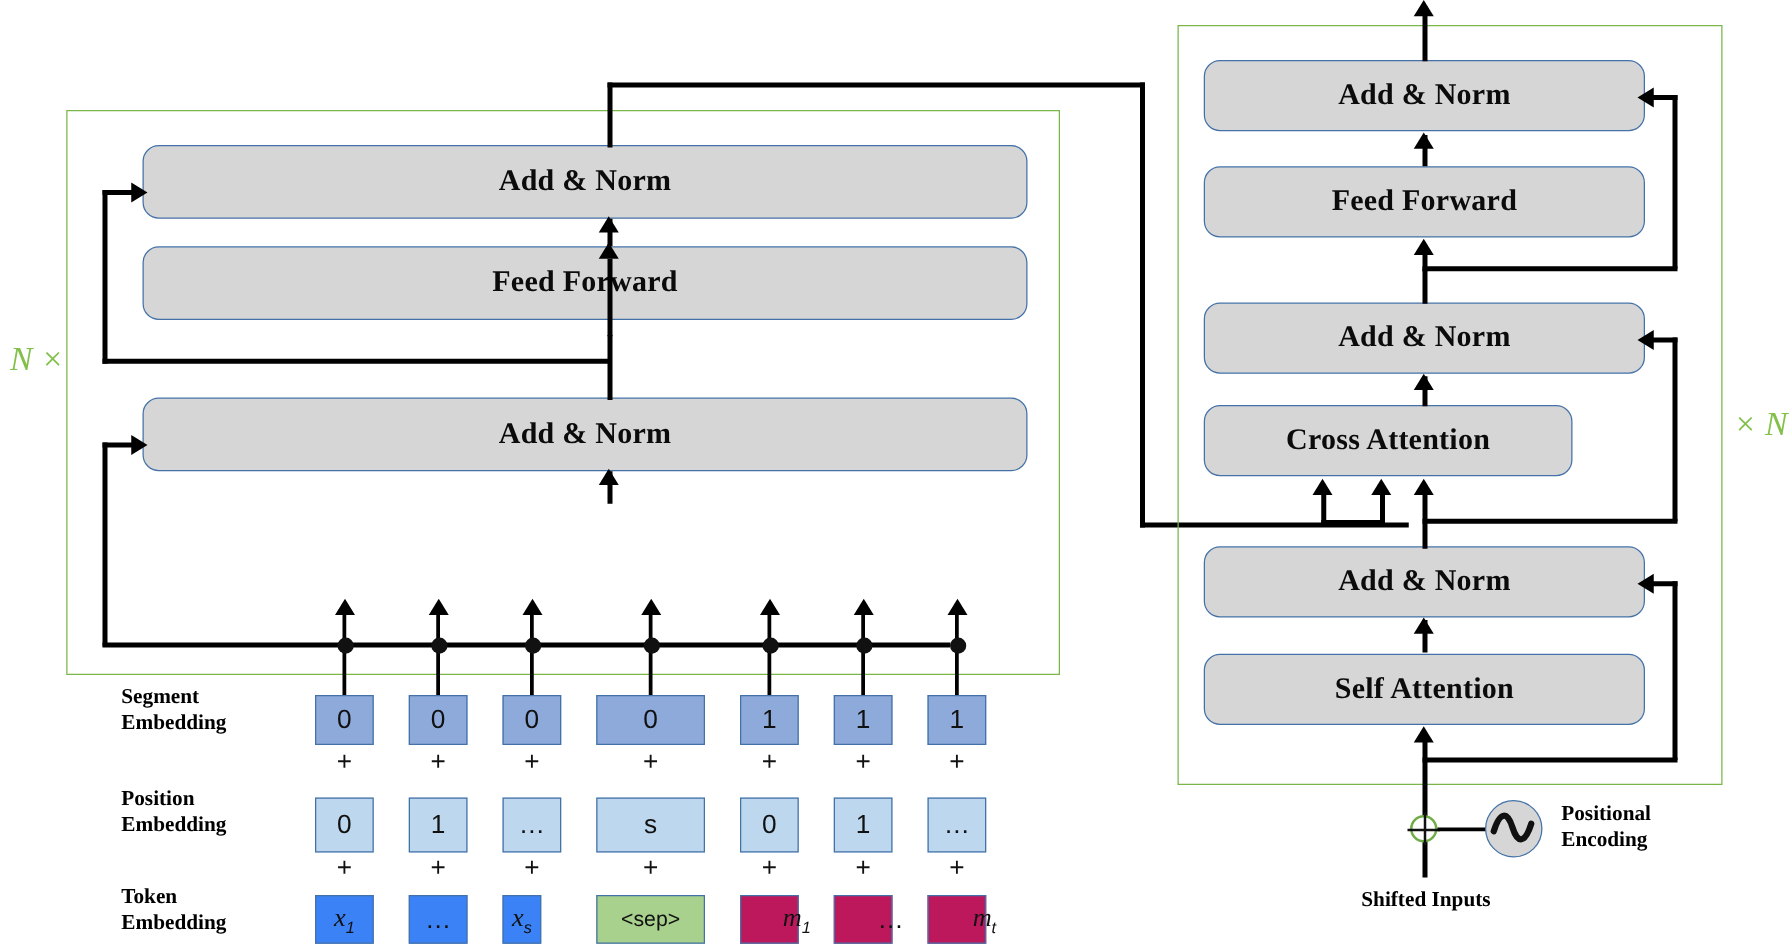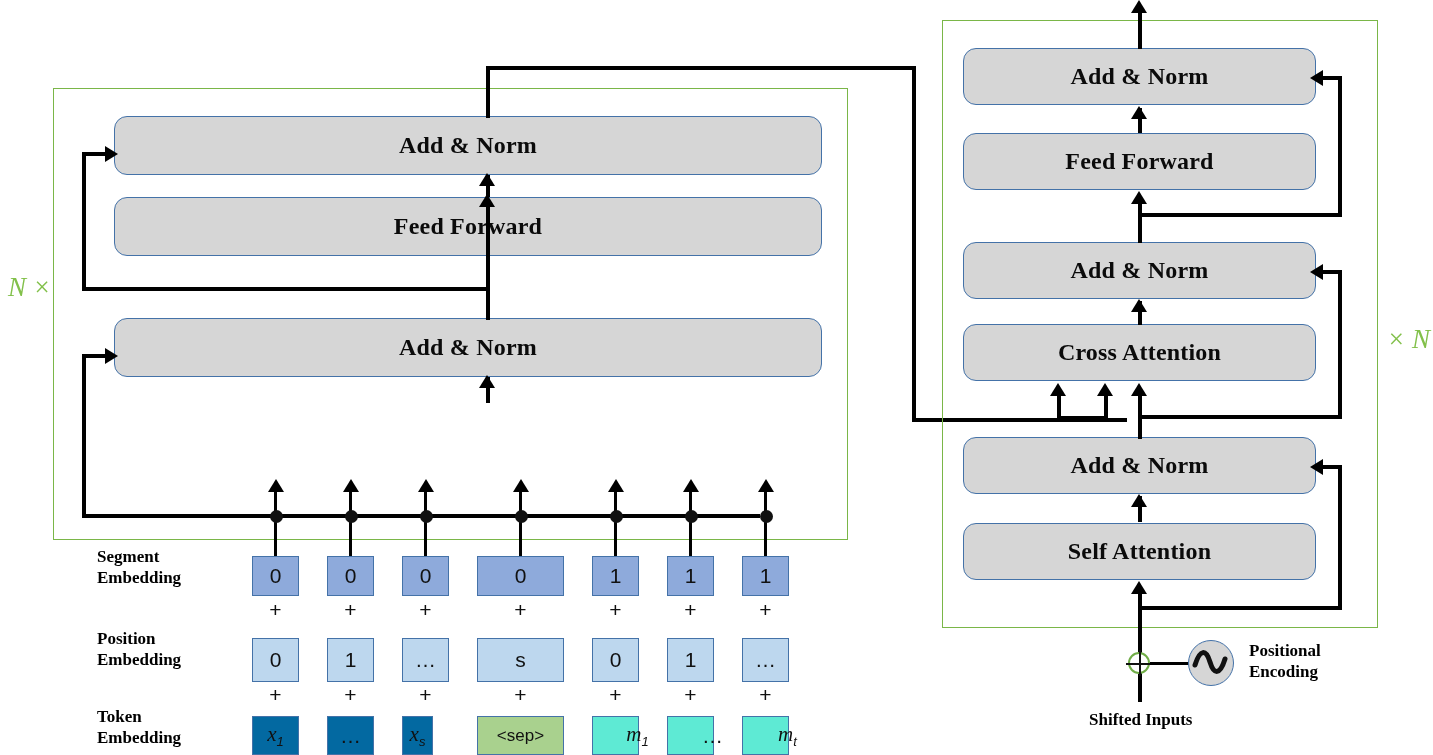--- a/index.html
+++ b/index.html
@@ -35,22 +35,22 @@
   .dot{width:13px;height:13px;border-radius:50%;background:#111;}
 
   
   .rowlabel{font-weight:bold;font-size:17px;line-height:1.22;color:#000;
             font-family:"Liberation Serif",serif;text-align:left;}
   .cell{border:1.6px solid #4472a8;display:flex;align-items:center;
         justify-content:center;font-size:21px;color:#111;
         font-family:"Liberation Sans",sans-serif;}
   .cell.seg{background:#8eaadb;}
   .cell.pos{background:#bdd7ee;}
-  .cell.tok-x{background:#0369a1;}
-  .cell.tok-m{background:#5eead4;padding-left:44px;}
+  .cell.tok-x{background:#3b82f6;}
+  .cell.tok-m{background:#be185d;padding-left:44px;}
   .cell.tok-sep{background:#a9d18e;font-size:17px;}
   .cell em{font-style:italic;font-family:"Liberation Serif",serif;}
   .cell sub{font-size:.62em;font-style:italic;}
   .plus{font-size:21px;color:#111;text-align:center;
         font-family:"Liberation Sans",sans-serif;line-height:1;}
 
   
   .pe-circle{width:46px;height:46px;border-radius:50%;background:#d6d6d6;
              border:1.6px solid #4472a8;}
   .oplus{width:22px;height:22px;border-radius:50%;border:2px solid #70ad47;
@@ -183,21 +183,21 @@
         <span><em>m</em><sub>t</sub></span>
       </div>
     </div>
 
   <div class="abs greenbox" style="left:942px;top:20px;width:436px;height:608px;"></div>
   <div class="abs nlabel" style="left:1387px;top:324px;">× N</div>
 
   <div class="abs block" style="left:963px;top:48px;width:353px;height:57px;">Add &amp; Norm</div>
   <div class="abs block" style="left:963px;top:133px;width:353px;height:57px;">Feed Forward</div>
   <div class="abs block" style="left:963px;top:242px;width:353px;height:57px;">Add &amp; Norm</div>
-  <div class="abs block" style="left:963px;top:324px;width:353px;height:57px;">Cross Attention</div>
+  <div class="abs block" style="left:963px;top:324px;width:295px;height:57px;">Cross Attention</div>
   <div class="abs block" style="left:963px;top:437px;width:353px;height:57px;">Add &amp; Norm</div>
   <div class="abs block" style="left:963px;top:523px;width:353px;height:57px;">Self Attention</div>
 
   <div class="abs ln lnv" style="left:1138px;top:5px;height:44px;"></div>
   <div class="abs arrowup" style="left:1131px;top:0px;"></div>
 
   <div class="abs ln lnv" style="left:1138px;top:108px;height:25px;"></div>
   <div class="abs arrowup" style="left:1131px;top:106px;"></div>
 
   <div class="abs ln lnv" style="left:1138px;top:215px;height:28px;"></div>

